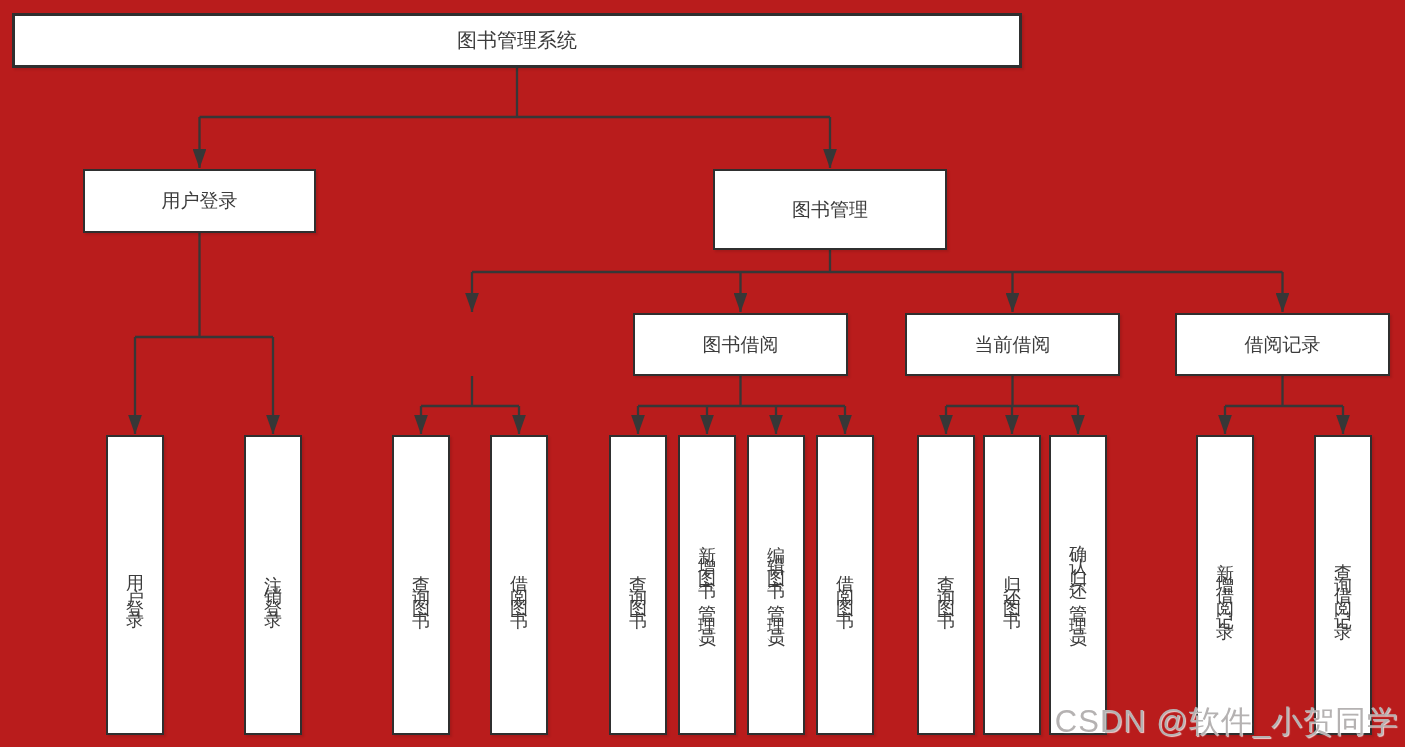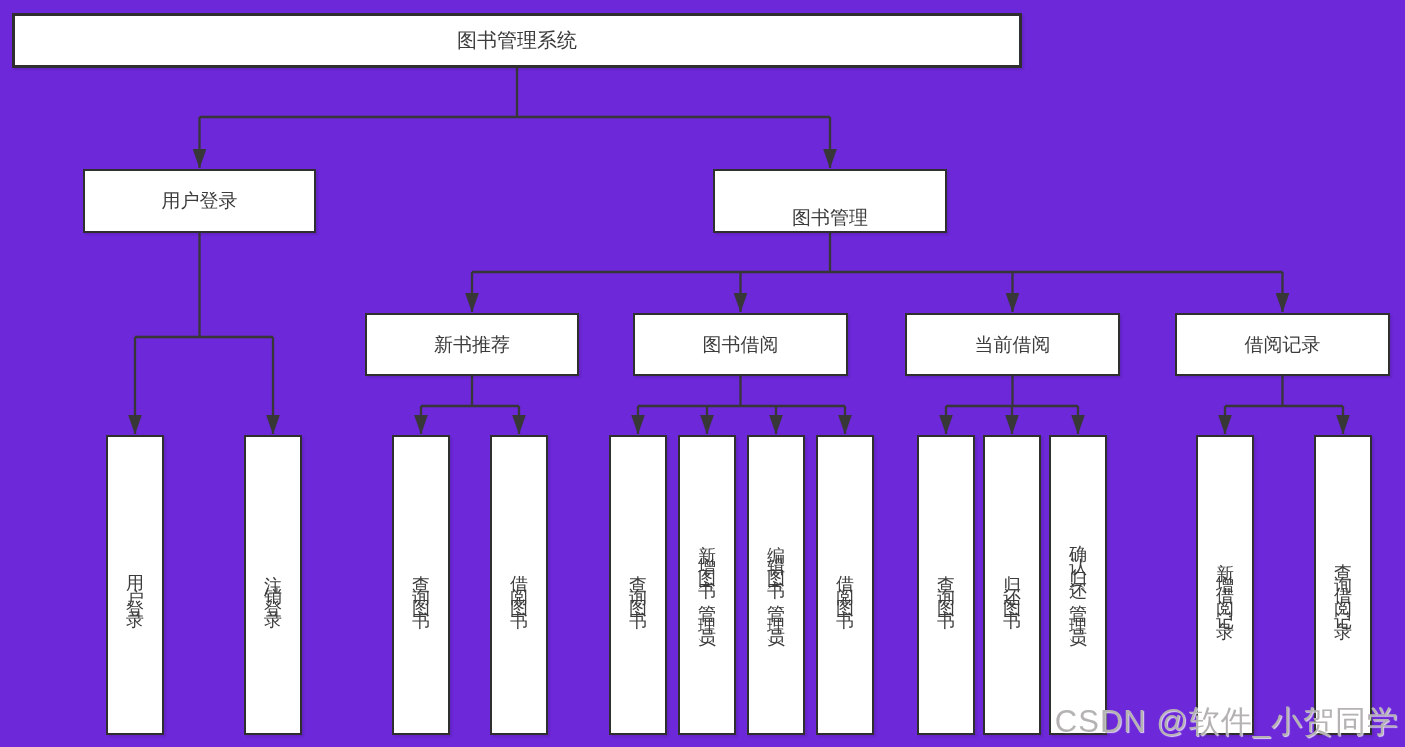--- a/index.html
+++ b/index.html
@@ -1,20 +1,20 @@
 <!DOCTYPE html>
 <html><head>
 <meta charset="utf-8">
 <style>
   html, body { margin: 0; padding: 0; background: #ffffff; }
   .canvas {
     position: relative;
     width: 1405px;
     height: 747px;
-    background: #6d28d9;
+    background: #b91c1c;
     font-family: "Liberation Sans", sans-serif;
     overflow: hidden;
   }
   .wires {
     position: absolute;
     left: 0; top: 0;
     pointer-events: none;
   }
   .node {
     position: absolute;
@@ -106,27 +106,24 @@
     </g>
   </svg>
 
   <div class="node root" style="left:12px; top:13px; width:1010px; height:55px;">
     <span>图书管理系统</span>
   </div>
 
   <div class="node branch" style="left:83px; top:169px; width:233px; height:64px;">
     <span>用户登录</span>
   </div>
-  <div class="node branch" style="left:713px; top:169px; width:234px; height:64px;align-items:flex-end;">
+  <div class="node branch" style="left:713px; top:169px; width:234px; height:81px;">
     <span>图书管理</span>
   </div>
 
-  <div class="node branch" style="left:365px; top:313px; width:214px; height:63px;">
-    <span>新书推荐</span>
-  </div>
   <div class="node branch" style="left:633px; top:313px; width:215px; height:63px;text-align:center;">
     <span>图书借阅</span>
   </div>
   <div class="node branch" style="left:1175px; top:313px; width:215px; height:63px;">
     <span>借阅记录</span>
   </div>
   <div class="node branch" style="left:905px; top:313px; width:215px; height:63px;">
     <span>当前借阅</span>
   </div>
 

